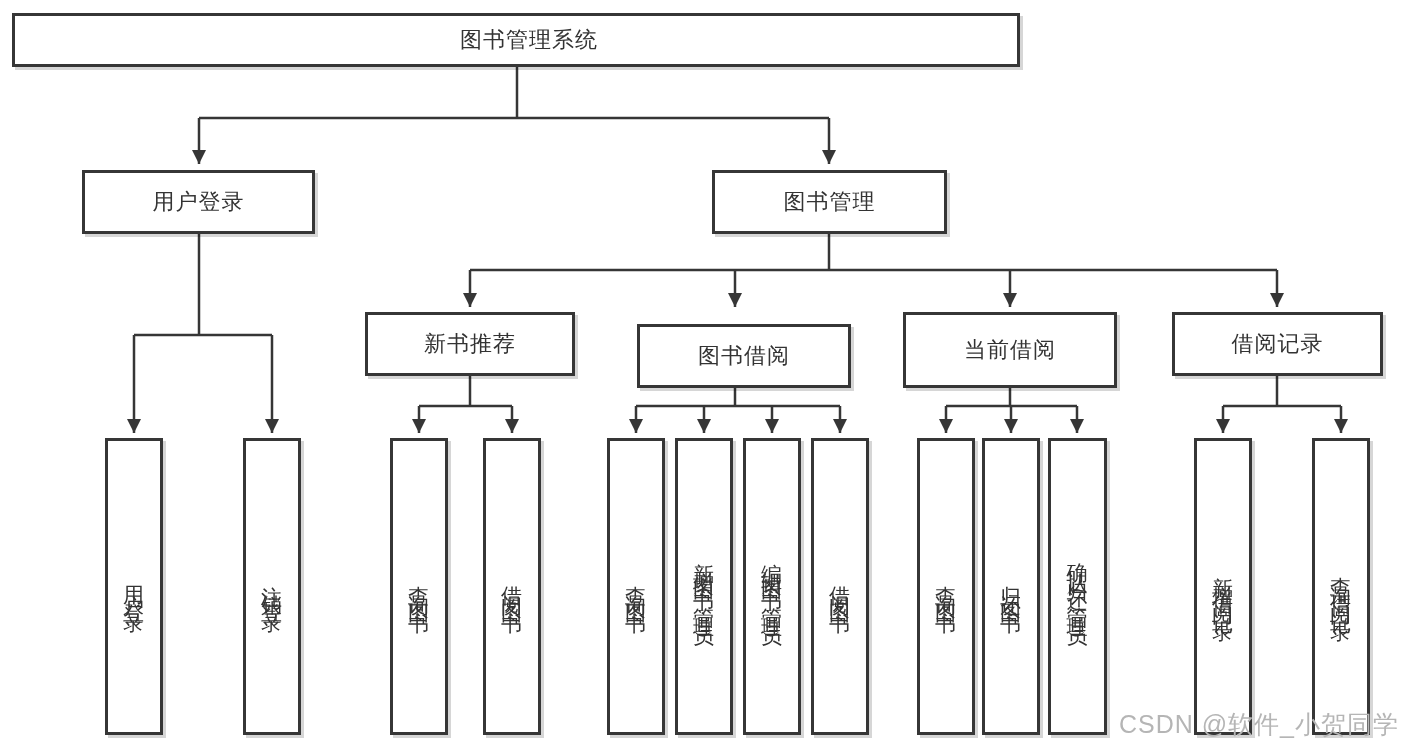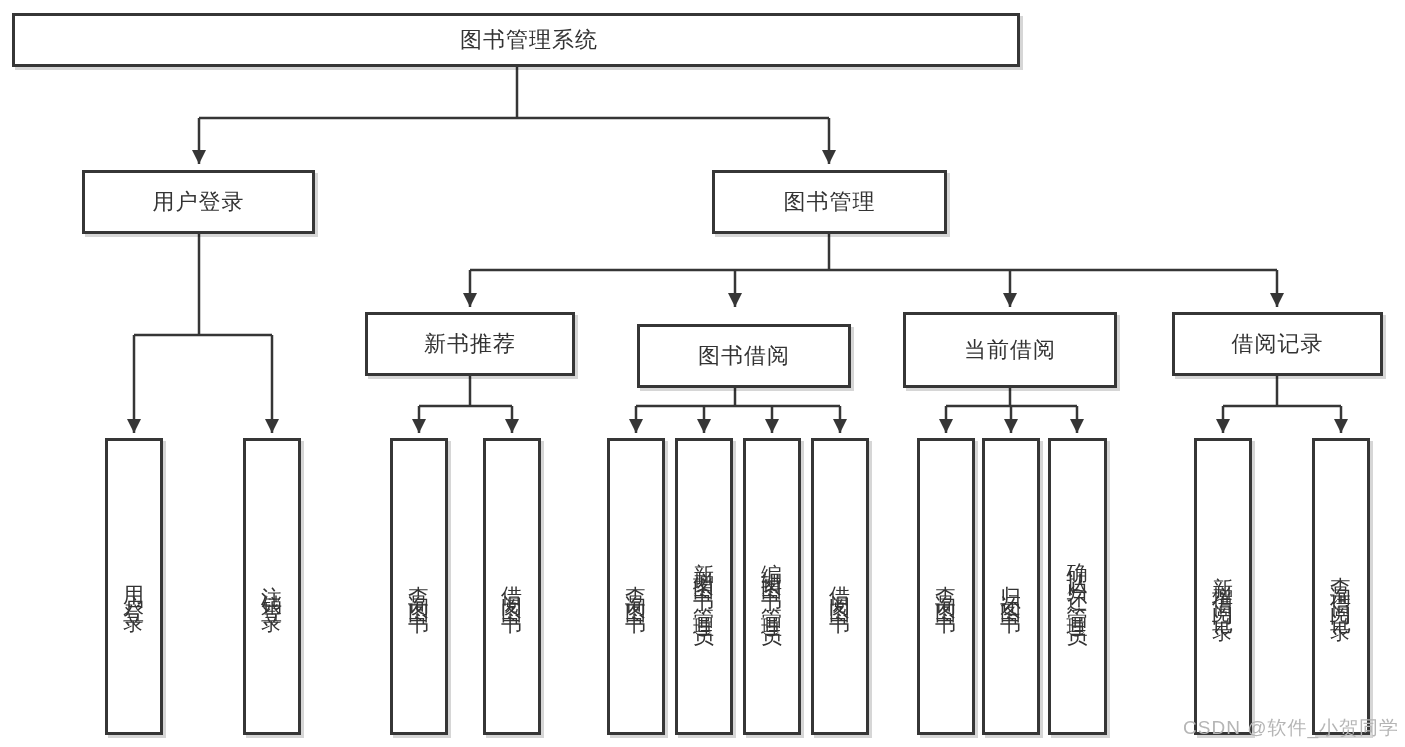--- a/index.html
+++ b/index.html
@@ -30,21 +30,21 @@
   .v-node{
     writing-mode:vertical-rl;
     text-orientation:mixed;
     font-size:21px;
     line-height:1;
     letter-spacing:9px;
   }
   .watermark{
     position:absolute;
     right:6px;bottom:6px;
-    font-size:19px;
+    font-size:25px;
     color:var(--wm);
     letter-spacing:1px;
     white-space:nowrap;
     z-index:5;
   }
 </style>
 </head>
 <body>
 
 <div class="stage">

